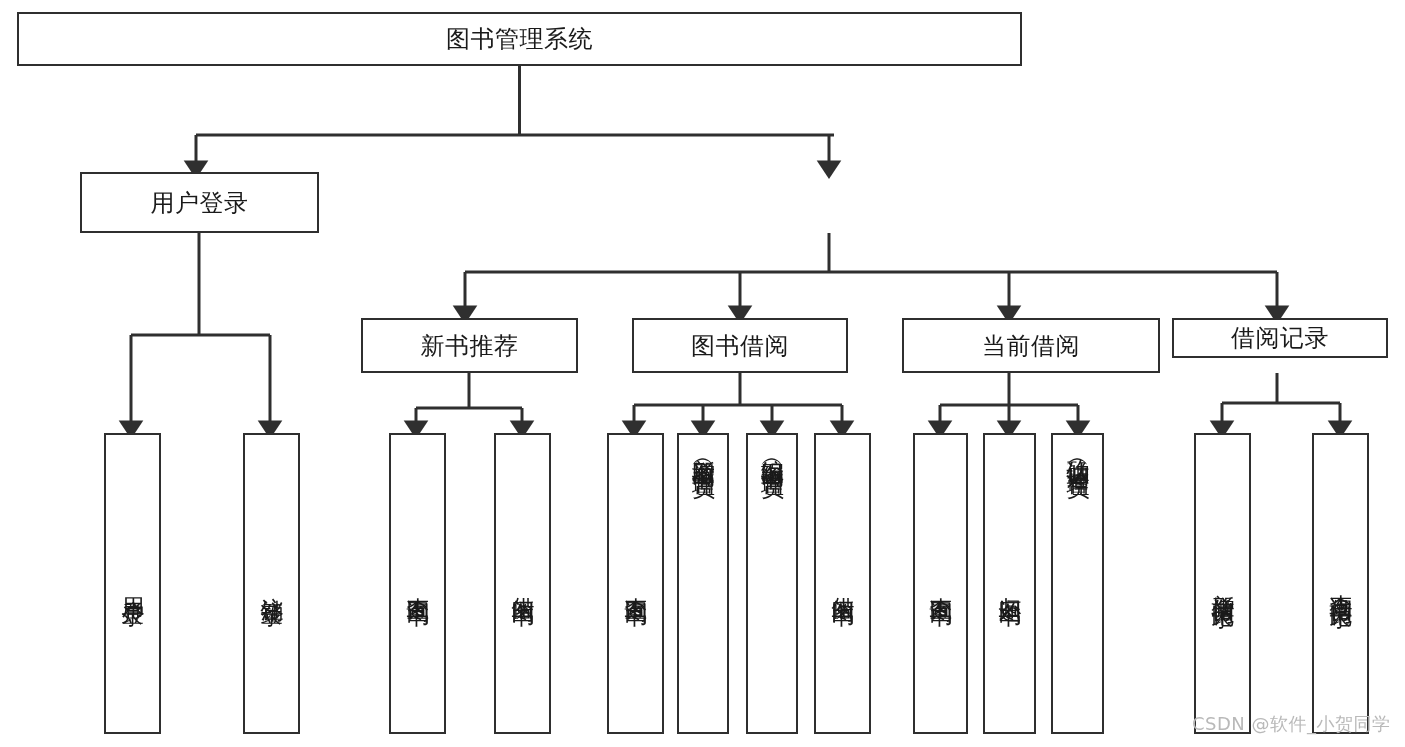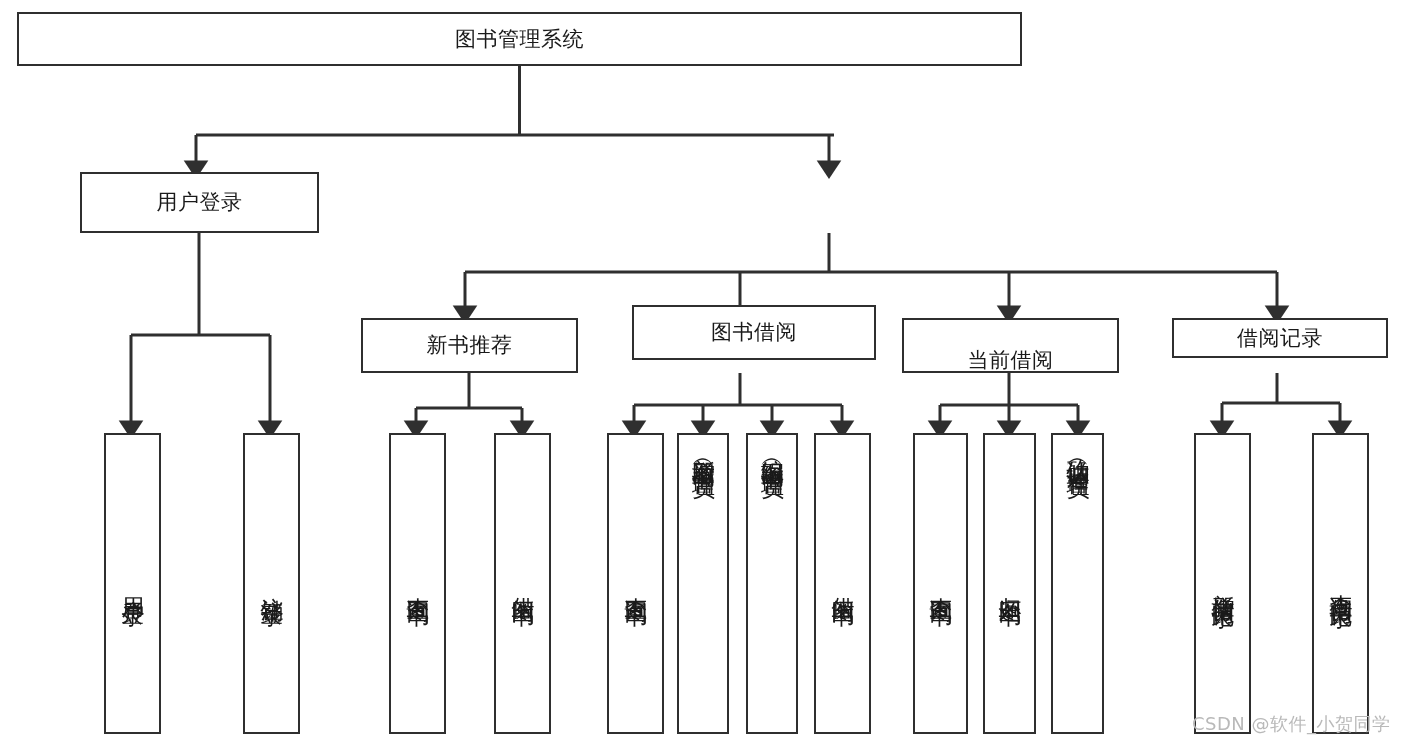--- a/index.html
+++ b/index.html
@@ -23,21 +23,21 @@
   .node-box {
     position: absolute;
     box-sizing: border-box;
     background: #ffffff;
     border: 2.5px solid #2f2f2f;
     display: flex;
     align-items: center;
     justify-content: center;
   }
   .node-label-h {
-    font-size: 21px;
+    font-size: 24px;
     color: #1a1a1a;
     letter-spacing: 0.5px;
     white-space: nowrap;
     line-height: 1;
   }
   .node-box.leaf {
     align-items: flex-start;
     justify-content: center;
     padding-top: 0;
   }
@@ -142,25 +142,25 @@
 
   <div class="node-box" style="left:80px; top:172px; width:239px; height:61px;">
     <span class="node-label-h">用户登录</span>
   </div>
 
 
   <div class="node-box" style="left:361px; top:318px; width:217px; height:55px;">
     <span class="node-label-h">新书推荐</span>
   </div>
 
-  <div class="node-box" style="left:632px; top:305px; width:244px; height:55px;">
+  <div class="node-box" style="left:632px; top:318px; width:216px; height:55px;">
     <span class="node-label-h">图书借阅</span>
   </div>
 
-  <div class="node-box" style="left:902px; top:318px; width:217px; height:55px;align-items:flex-end;">
+  <div class="node-box" style="left:902px; top:318px; width:258px; height:55px;">
     <span class="node-label-h">当前借阅</span>
   </div>
 
   <div class="node-box" style="left:1172px; top:318px; width:216px; height:40px;">
     <span class="node-label-h">借阅记录</span>
   </div>
 
   <div class="node-box leaf" style="left:104px; top:433px; width:57px; height:301px;">
     <div class="leaf-inner">
       <span class="node-label-v">用户登录</span>

